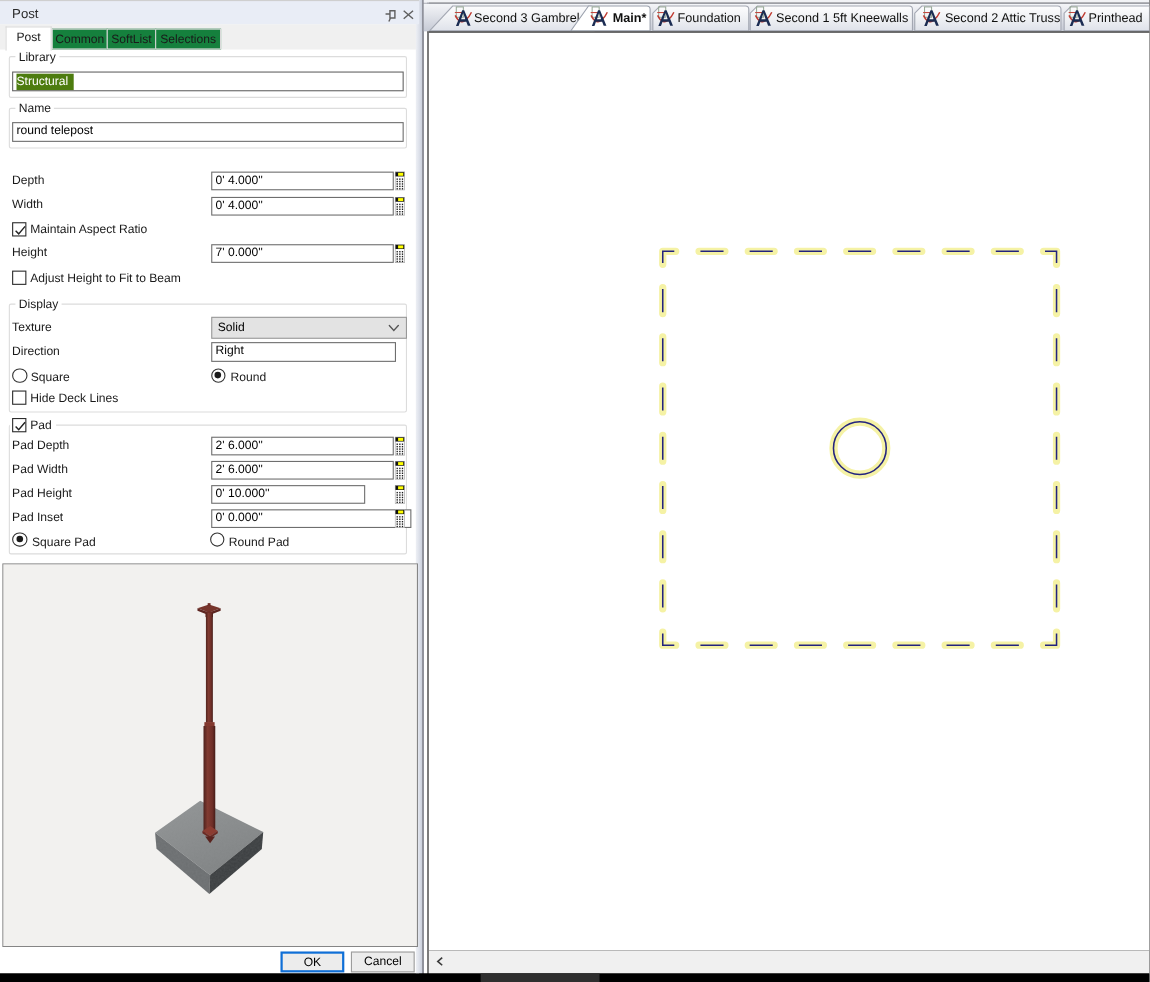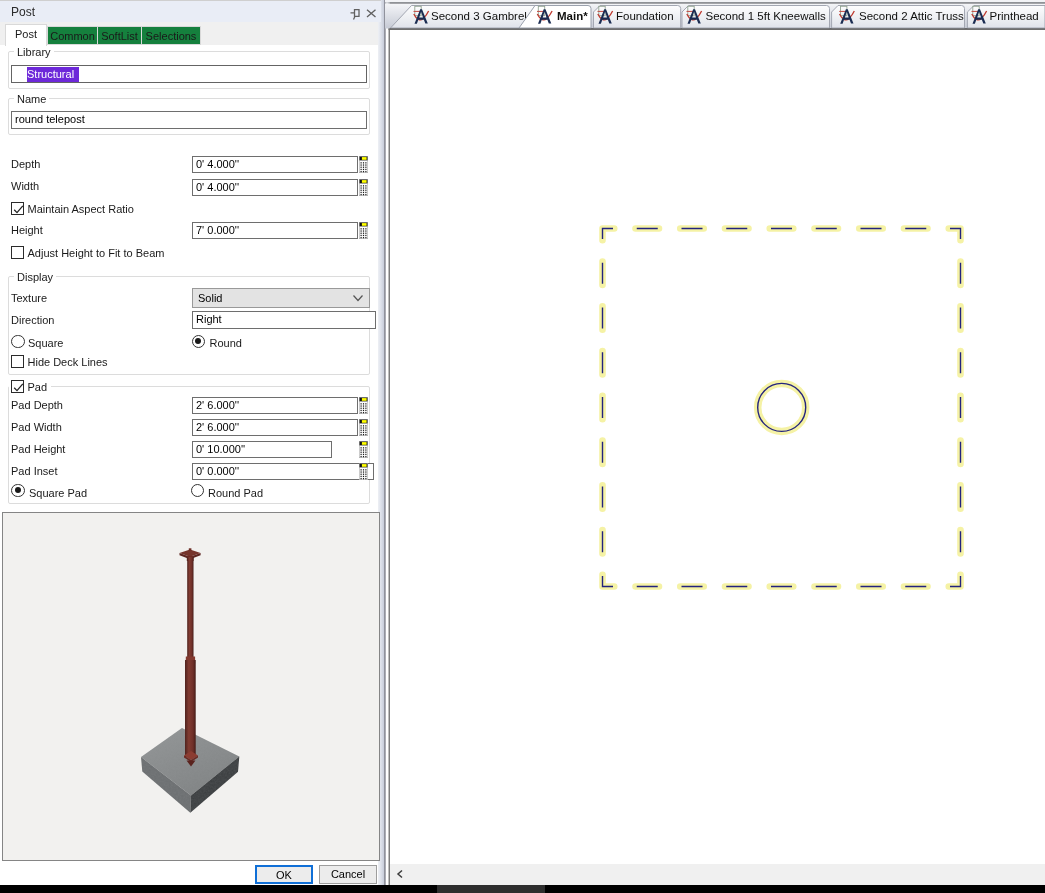--- a/index.html
+++ b/index.html
@@ -56,21 +56,21 @@
   <div class="abs" id="tabrow">
     <div class="ptab act" style="left:5px;width:42px;">Post</div>
     <div class="ptab inact" style="left:47px;width:51px;">Common</div>
     <div class="ptab inact" style="left:97px;width:45px;">SoftList</div>
     <div class="ptab inact" style="left:141px;width:60px;">Selections</div>
   </div>
 
   <div class="grp" style="left:8px;top:51px;width:362px;height:38px;">
     <span class="glabel">Library</span>
   </div>
-  <div class="inp" style="left:11px;top:65px;width:356px;height:18px;border-color:#646464;"><span style="background:#6d28d9;color:#fff;display:inline-block;height:15px;line-height:15px;margin-top:0.5px;padding-right:5px;margin-left:12px;">Structural</span></div>
+  <div class="inp" style="left:11px;top:65px;width:356px;height:18px;border-color:#646464;"><span style="background:#4d7c0f;color:#fff;display:inline-block;height:15px;line-height:15px;margin-top:0.5px;padding-right:5px;">Structural</span></div>
 
   <div class="grp" style="left:8px;top:98px;width:362px;height:37px;">
     <span class="glabel">Name</span>
   </div>
   <div class="inp" style="left:11px;top:111px;width:356px;height:18px;">round telepost</div>
 
   <span class="lbl" style="left:11px;top:158px;">Depth</span>
   <div class="inp" style="left:192px;top:156px;width:166px;height:17px;">0' 4.000''</div>
   <svg class="calc" style="left:359px;top:156px;">
       <use href="#calcsym"></use>
@@ -97,21 +97,21 @@
   <div class="grp" style="left:8px;top:276px;width:362px;height:99px;">
     <span class="glabel">Display</span>
   </div>
   <span class="lbl" style="left:11px;top:292px;">Texture</span>
   <div class="abs" style="left:192px;top:288px;width:178px;height:20px;background:#e3e3e3;border:1px solid #999;font-size:11px;line-height:18px;padding-left:5px;">Solid
     <svg class="abs" style="right:6px;top:6px" width="10" height="7" viewBox="0 0 10 7">
         <polyline points="0.5,0.5 5,5.5 9.5,0.5" fill="none" stroke="#555" stroke-width="1.2"></polyline>
       </svg>
   </div>
   <span class="lbl" style="left:11px;top:314px;">Direction</span>
-  <div class="inp" style="left:192px;top:311px;width:184px;height:18px;">Right</div>
+  <div class="inp" style="left:192px;top:311px;width:168px;height:18px;">Right</div>
   <div class="rad" style="left:11px;top:334.5px;"></div>
   <span class="lbl" style="left:28px;top:337px;">Square</span>
   <div class="rad sel" style="left:191.5px;top:334.5px;"></div>
   <span class="lbl" style="left:209.5px;top:337px;">Round</span>
   <div class="cb" style="left:11px;top:355px;"></div>
   <span class="lbl" style="left:27.5px;top:356px;">Hide Deck Lines</span>
 
   <div class="grp" style="left:8px;top:386px;width:362px;height:118px;"></div>
   <div class="abs" style="left:9px;top:378px;width:42px;height:17px;background:#fff;"></div>
   <div class="cb" style="left:11px;top:380px;">

